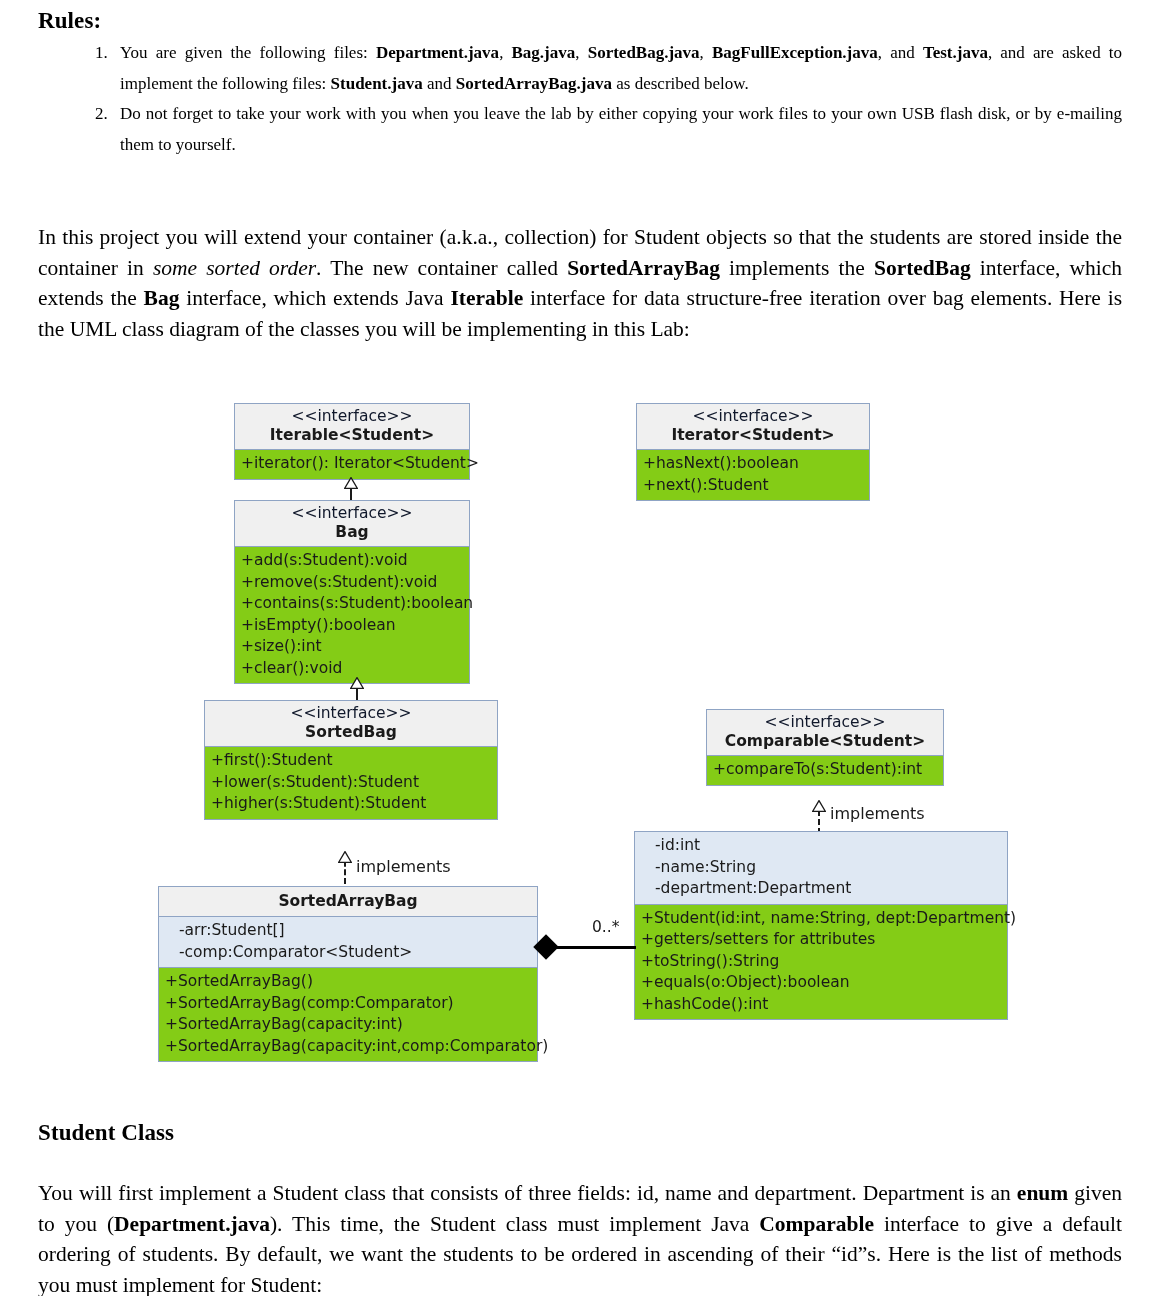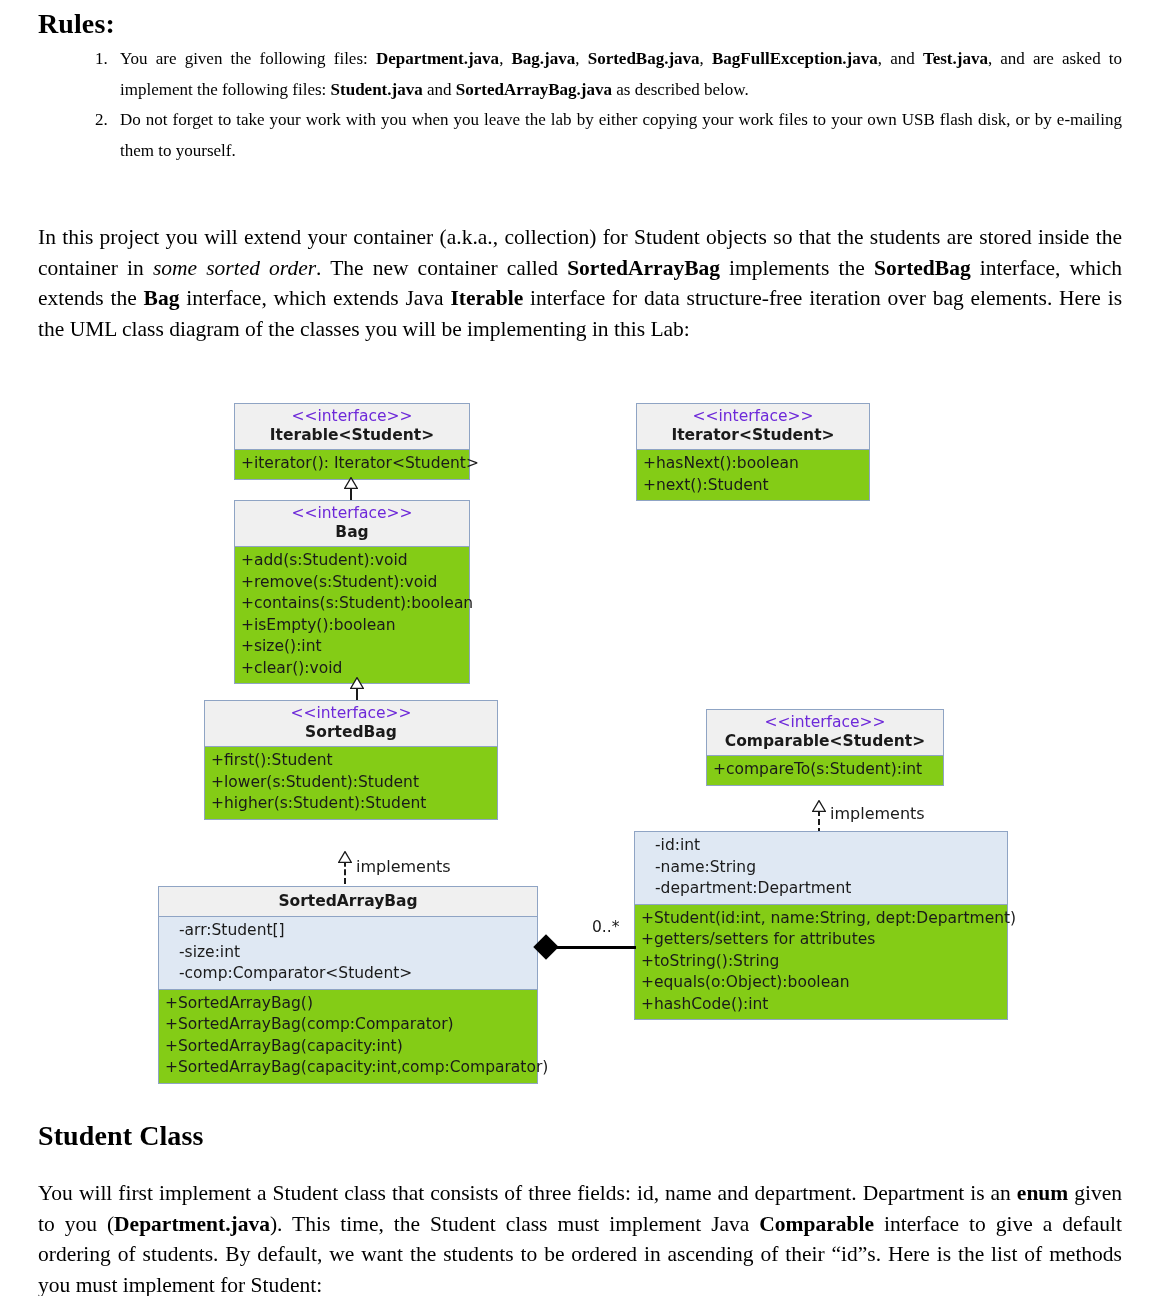--- a/index.html
+++ b/index.html
@@ -28,21 +28,21 @@
   
   .doc-body {
     position: absolute;
     left: 38px;
     top: 0;
     width: 1084px;
   }
 
   h3.section-heading {
     font-family: "Liberation Serif", serif;
-    font-size: 28px;
+    font-size: 23px;
     font-weight: bold;
     margin: 0;
     padding: 0;
     letter-spacing: 0.1px;
   }
 
   p.para {
     font-size: 21.5px;
     line-height: 30.5px;
     text-align: justify;
@@ -91,21 +91,21 @@
     padding: 0;
   }
   .cmpt + .cmpt { border-top: 1px solid #8fa4c4; }
 
   .cmpt-header {
     background: #f0f0f0;
     text-align: center;
     padding: 3px 4px 4px 4px;
   }
   .stereo {
-    color: #6d28d9;
+    color: #0f172a;
     font-size: 15.5px;
     line-height: 19px;
     display: block;
   }
   .cls-name {
     font-weight: bold;
     font-size: 15.5px;
     line-height: 19px;
     display: block;
     color: #1a1a1a;
@@ -279,21 +279,20 @@
       </svg>
       <span class="impl-label" style="left:830px; top:415px;">implements</span>
     </div>
 
     <div class="uml-box" id="box-sortedarraybag" style="left:158px; top:496px; width:380px;">
       <div class="cmpt cmpt-title-only">
         <span class="cls-name">SortedArrayBag</span>
       </div>
       <div class="cmpt cmpt-attrs">
         <span class="member">-arr:Student[]</span>
-        <span class="member">-size:int</span>
         <span class="member">-comp:Comparator&lt;Student&gt;</span>
       </div>
       <div class="cmpt cmpt-methods">
         <span class="member">+SortedArrayBag()</span>
         <span class="member">+SortedArrayBag(comp:Comparator)</span>
         <span class="member">+SortedArrayBag(capacity:int)</span>
         <span class="member">+SortedArrayBag(capacity:int,comp:Comparator)</span>
       </div>
     </div>
 

